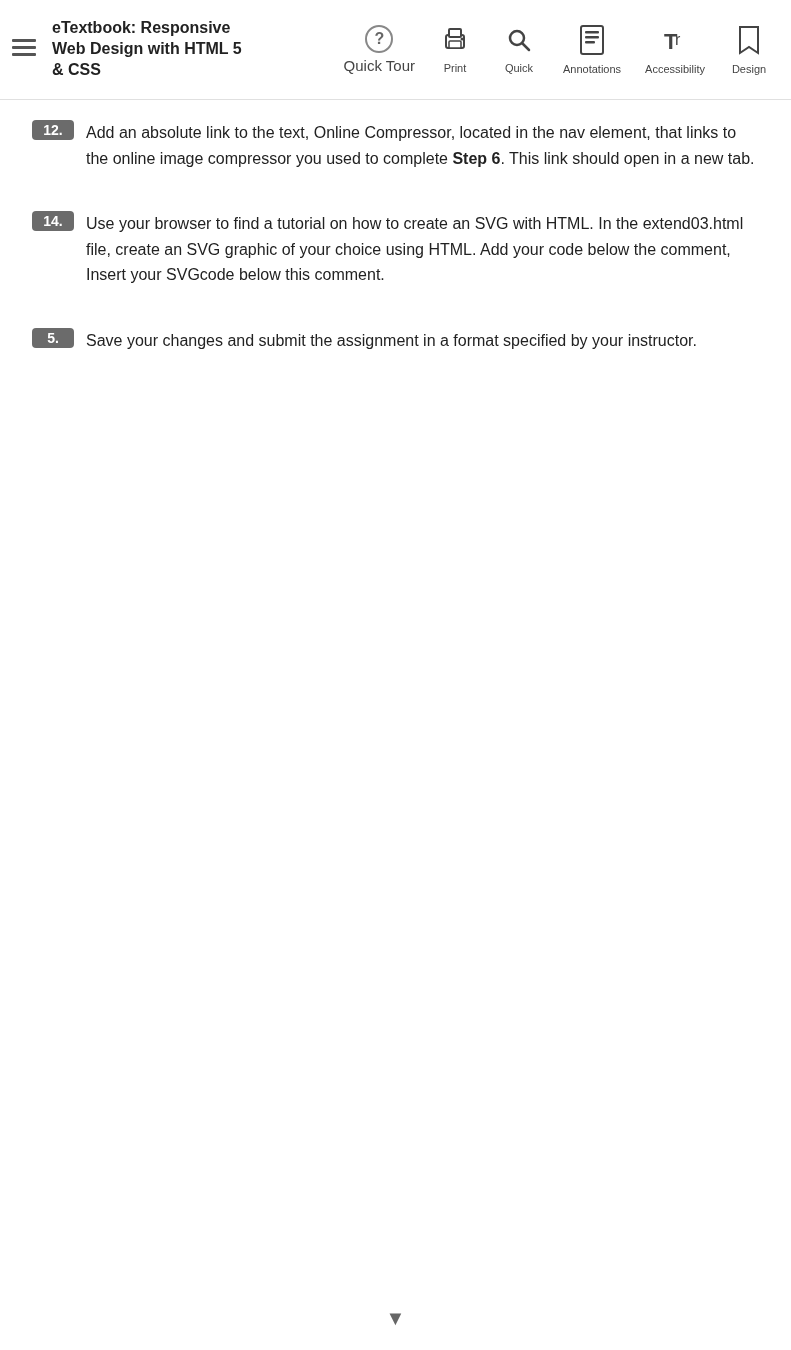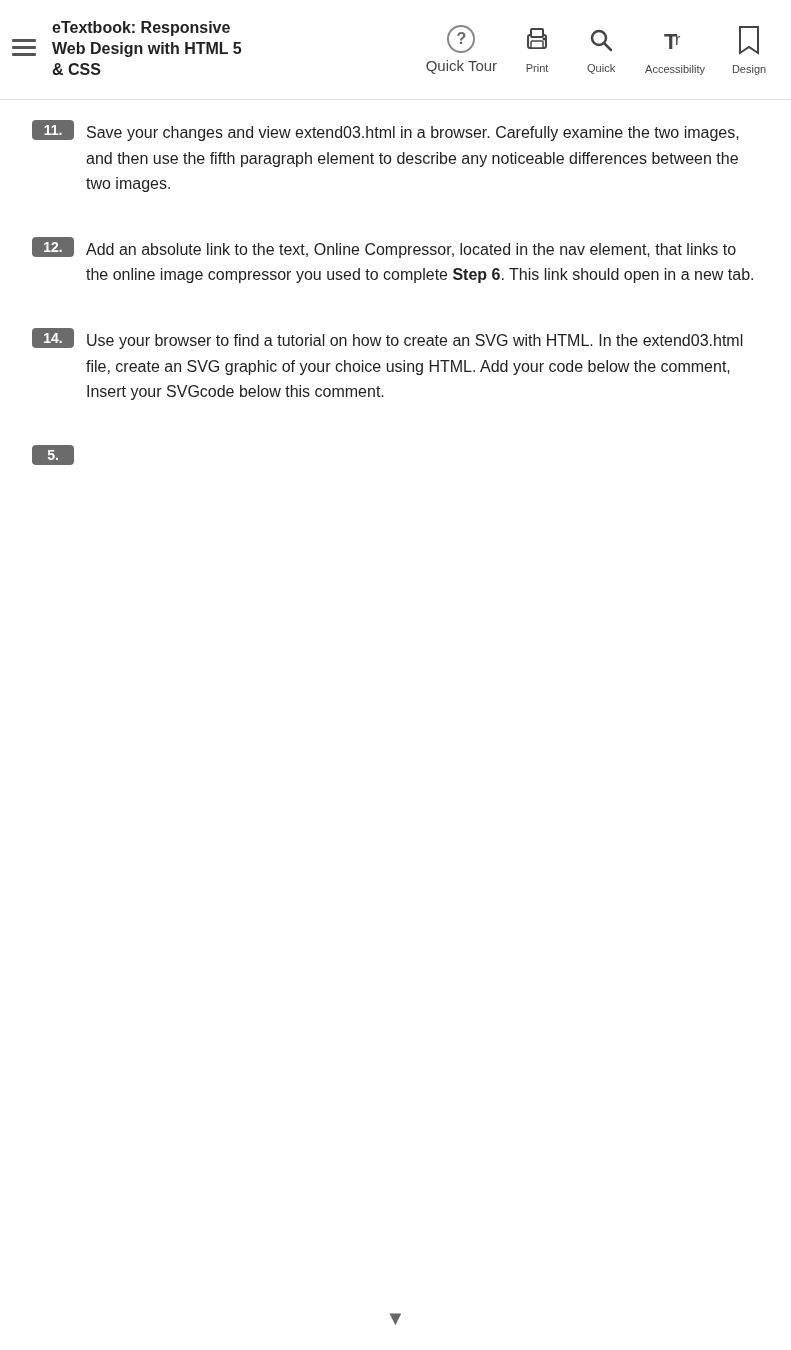--- a/index.html
+++ b/index.html
@@ -187,20 +187,31 @@
     <div class="tool-item">
       <span class="tool-icon">
         <svg width="28" height="28" viewBox="0 0 28 28" fill="none">
           <circle cx="12" cy="12" r="7" stroke="#444" stroke-width="2.5"></circle>
           <line x1="17.5" y1="17.5" x2="24" y2="24" stroke="#444" stroke-width="2.5" stroke-linecap="round"></line>
         </svg>
       </span>
       <span class="tool-label">Quick</span>
     </div>
 
+    <div class="tool-item">
+      <span class="tool-icon">
+        <svg width="26" height="30" viewBox="0 0 26 30" fill="none">
+          <rect x="2" y="1" width="22" height="28" rx="2" stroke="#444" stroke-width="2"></rect>
+          <rect x="6" y="6" width="14" height="2.5" rx="1" fill="#444"></rect>
+          <rect x="6" y="11" width="14" height="2.5" rx="1" fill="#444"></rect>
+          <rect x="6" y="16" width="10" height="2.5" rx="1" fill="#444"></rect>
+        </svg>
+      </span>
+      <span class="tool-label">Annotations</span>
+    </div>
 
     <div class="tool-item">
       <span class="tool-icon">
         <svg width="26" height="30" viewBox="0 0 26 30" fill="none">
           <text x="2" y="24" font-size="22" fill="#444" font-family="Arial" font-weight="bold">T</text>
           <text x="13" y="20" font-size="16" fill="#444" font-family="Arial">r</text>
         </svg>
       </span>
       <span class="tool-label">Accessibility</span>
     </div>
@@ -212,44 +223,39 @@
         </svg>
       </span>
       <span class="tool-label">Design</span>
     </div>
 
   </div>
 </div>
 
 <div class="content">
 
-  <div class="step-block">
-    <div class="step-header">
-      <span class="step-badge">11.</span>
-      <span class="step-text">Save your changes and view extend03.html in a browser. Carefully examine the two images, and then use the fifth paragraph element to describe any noticeable differences between the two images.</span>
-    </div>
-  </div>
 
   <div class="step-block">
     <div class="step-header">
       <span class="step-badge">12.</span>
       <span class="step-text">Add an absolute link to the text, Online Compressor, located in the nav element, that links to the online image compressor you used to complete <strong>Step 6</strong>. This link should open in a new tab.</span>
     </div>
   </div>
 
   <div class="step-block">
     <div class="step-header">
       <span class="step-badge">14.</span>
       <span class="step-text">Use your browser to find a tutorial on how to create an SVG with HTML. In the extend03.html file, create an SVG graphic of your choice using HTML. Add your code below the comment, Insert your SVG​code below this comment.</span>
     </div>
   </div>
 
 
 
   <div class="step-block">
     <div class="step-header">
       <span class="step-badge">5.</span>
+      <span class="step-text">Save your changes and submit the assignment in a format specified by your instructor.</span>
     </div>
   </div>
 
 </div>
 
 <div class="bottom-arrow">▼</div>
 
 </body></html>

